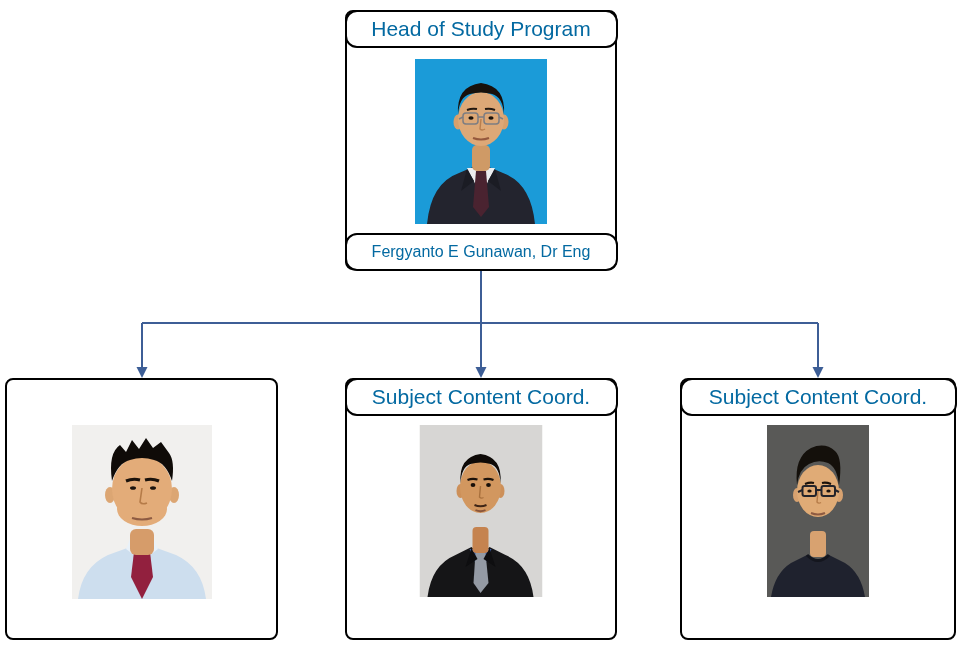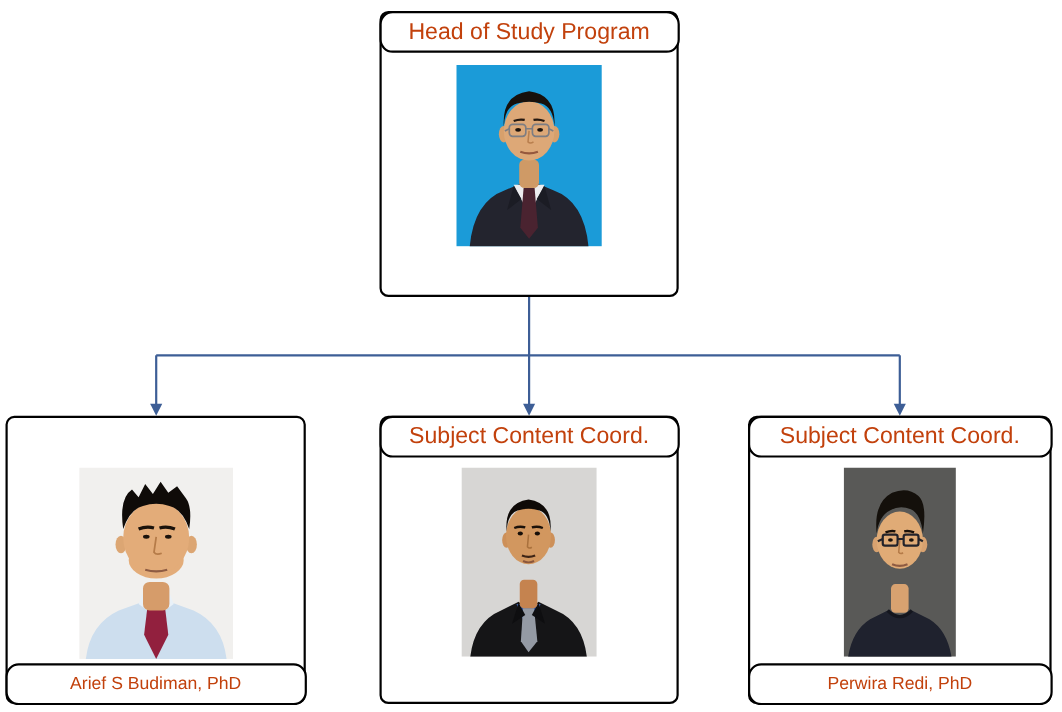--- a/index.html
+++ b/index.html
@@ -3,21 +3,21 @@
 <meta charset="utf-8">
 <style>
   * { margin: 0; padding: 0; box-sizing: border-box; }
   html, body { background: #ffffff; }
   .canvas {
     position: relative;
     width: 965px;
     height: 647px;
     background: #ffffff;
     font-family: "Liberation Sans", sans-serif;
-    color: #c2410c;
+    color: #0369a1;
     overflow: hidden;
   }
   .connectors {
     position: absolute;
     left: 0; top: 0;
     width: 965px; height: 647px;
     pointer-events: none;
   }
   .node {
     position: absolute;
@@ -96,20 +96,23 @@
         <rect x="69" y="54" width="15" height="11" rx="3" fill="none" stroke="#7d7d82" stroke-width="1.5"></rect>
         <line x1="63" y1="58" x2="69" y2="58" stroke="#7d7d82" stroke-width="1.5"></line>
         <line x1="48" y1="58" x2="44" y2="60" stroke="#7d7d82" stroke-width="1.5"></line>
         <line x1="84" y1="58" x2="88" y2="60" stroke="#7d7d82" stroke-width="1.5"></line>
         <ellipse cx="56" cy="59" rx="2.6" ry="1.7" fill="#1a120c"></ellipse>
         <ellipse cx="76" cy="59" rx="2.6" ry="1.7" fill="#1a120c"></ellipse>
         <path d="M66,60 L65,70 Q67,72 70,70" stroke="#b97f4e" stroke-width="1.4" fill="none"></path>
         <path d="M58,79 Q66,82 74,79" stroke="#95583d" stroke-width="2" fill="none"></path>
       </svg>
     </div>
+    <div class="bar bar-bottom">
+      <span class="person-label">Fergyanto E Gunawan, Dr Eng</span>
+    </div>
   </div>
 
   <div class="node node-research">
     <div class="photo-wrap">
       <svg width="140" height="174" viewBox="0 0 140 174" role="img" aria-label="portrait-man-light-blue-shirt-red-tie-closeup">
         <rect width="140" height="174" fill="#f1f0ee"></rect>
         <path d="M6,174 Q10,142 36,130 L58,122 L70,130 L82,122 L104,130 Q130,142 134,174 Z" fill="#cddeee"></path>
         <polygon points="54,124 70,136 58,114" fill="#e9f1f8"></polygon>
         <polygon points="86,124 70,136 82,114" fill="#e9f1f8"></polygon>
         <polygon points="62,127 78,127 81,152 70,174 59,152" fill="#92203e"></polygon>
@@ -119,23 +122,20 @@
         <ellipse cx="70" cy="84" rx="25" ry="17" fill="#e3ac79"></ellipse>
         <ellipse cx="70" cy="64" rx="30" ry="33" fill="#e3ac79"></ellipse>
         <path d="M40,56 Q36,28 48,20 L54,27 L60,15 L67,24 L74,13 L81,23 L89,17 L97,28 Q103,36 100,56 Q94,38 82,35 Q70,31 58,35 Q46,38 40,56 Z" fill="#0f0b08"></path>
         <path d="M54,56 Q61,53 68,55" stroke="#1a120b" stroke-width="3" fill="none"></path>
         <path d="M73,55 Q80,53 87,56" stroke="#1a120b" stroke-width="3" fill="none"></path>
         <ellipse cx="61" cy="63" rx="3" ry="1.8" fill="#1b130d"></ellipse>
         <ellipse cx="81" cy="63" rx="3" ry="1.8" fill="#1b130d"></ellipse>
         <path d="M70,63 L68,77 Q70,80 75,78" stroke="#b57b48" stroke-width="1.6" fill="none"></path>
         <path d="M60,93 Q70,96 80,93" stroke="#8e5b42" stroke-width="2" fill="none"></path>
       </svg>
-    </div>
-    <div class="bar bar-bottom">
-      <span class="person-label">Arief S Budiman, PhD</span>
     </div>
   </div>
 
   <div class="node node-subject1">
     <div class="bar bar-top">
       <span class="role-label">Subject Content Coord.</span>
     </div>
     <div class="photo-wrap">
       <svg width="123" height="172" viewBox="0 0 123 172" role="img" aria-label="portrait-man-black-suit-blue-shirt-gray-tie">
         <rect width="123" height="172" fill="#d7d6d4"></rect>
@@ -180,18 +180,15 @@
         <rect x="54.5" y="61" width="13.5" height="10" rx="2" fill="none" stroke="#23232a" stroke-width="2"></rect>
         <line x1="49" y1="65" x2="54.5" y2="65" stroke="#23232a" stroke-width="2"></line>
         <line x1="35.5" y1="65" x2="31" y2="67" stroke="#23232a" stroke-width="2"></line>
         <line x1="68" y1="65" x2="72" y2="67" stroke="#23232a" stroke-width="2"></line>
         <ellipse cx="42.5" cy="66" rx="2.2" ry="1.6" fill="#1b130d"></ellipse>
         <ellipse cx="61.5" cy="66" rx="2.2" ry="1.6" fill="#1b130d"></ellipse>
         <path d="M51,66 L50,77 Q51.5,79 54,77.5" stroke="#b57b48" stroke-width="1.4" fill="none"></path>
         <path d="M44,88 Q51,91 58,88" stroke="#8e5b42" stroke-width="2" fill="none"></path>
       </svg>
     </div>
-    <div class="bar bar-bottom">
-      <span class="person-label">Perwira Redi, PhD</span>
-    </div>
   </div>
 
 </div>
 
 </body></html>

